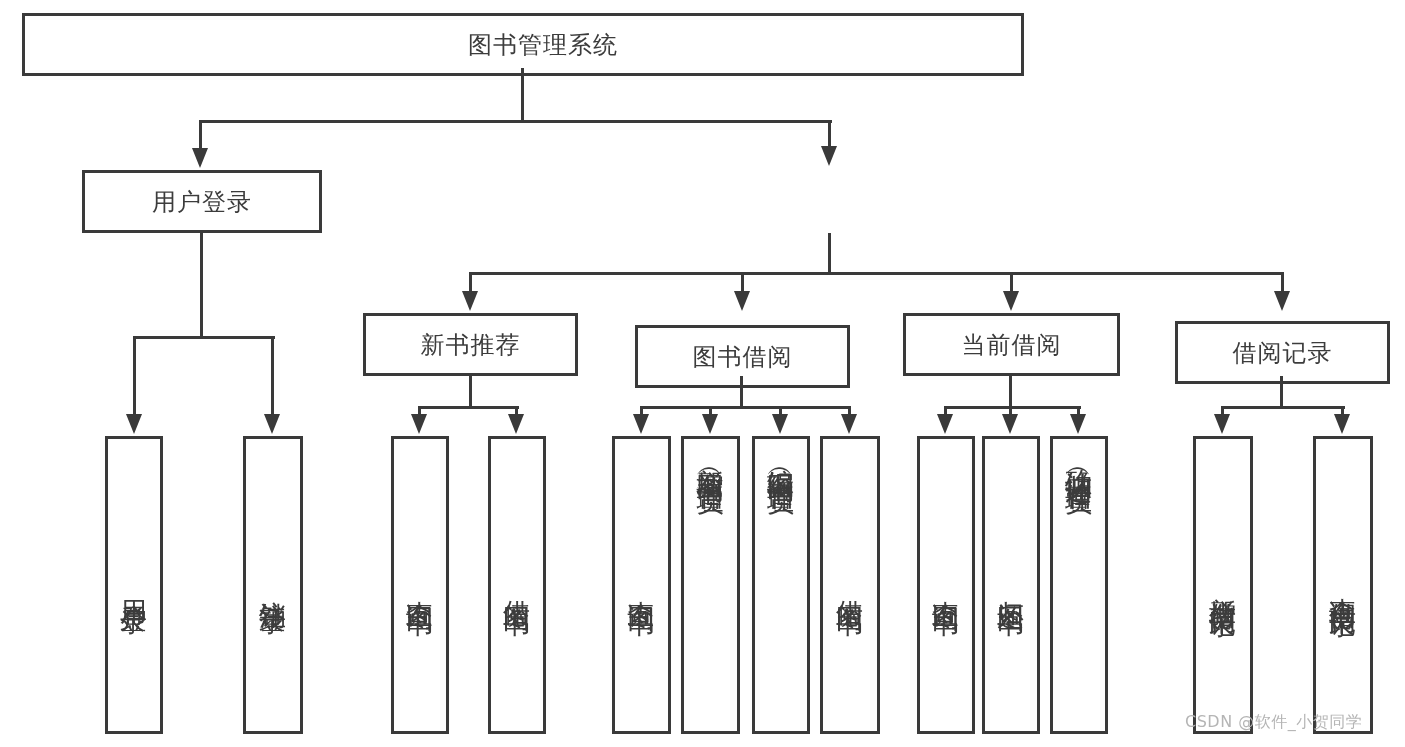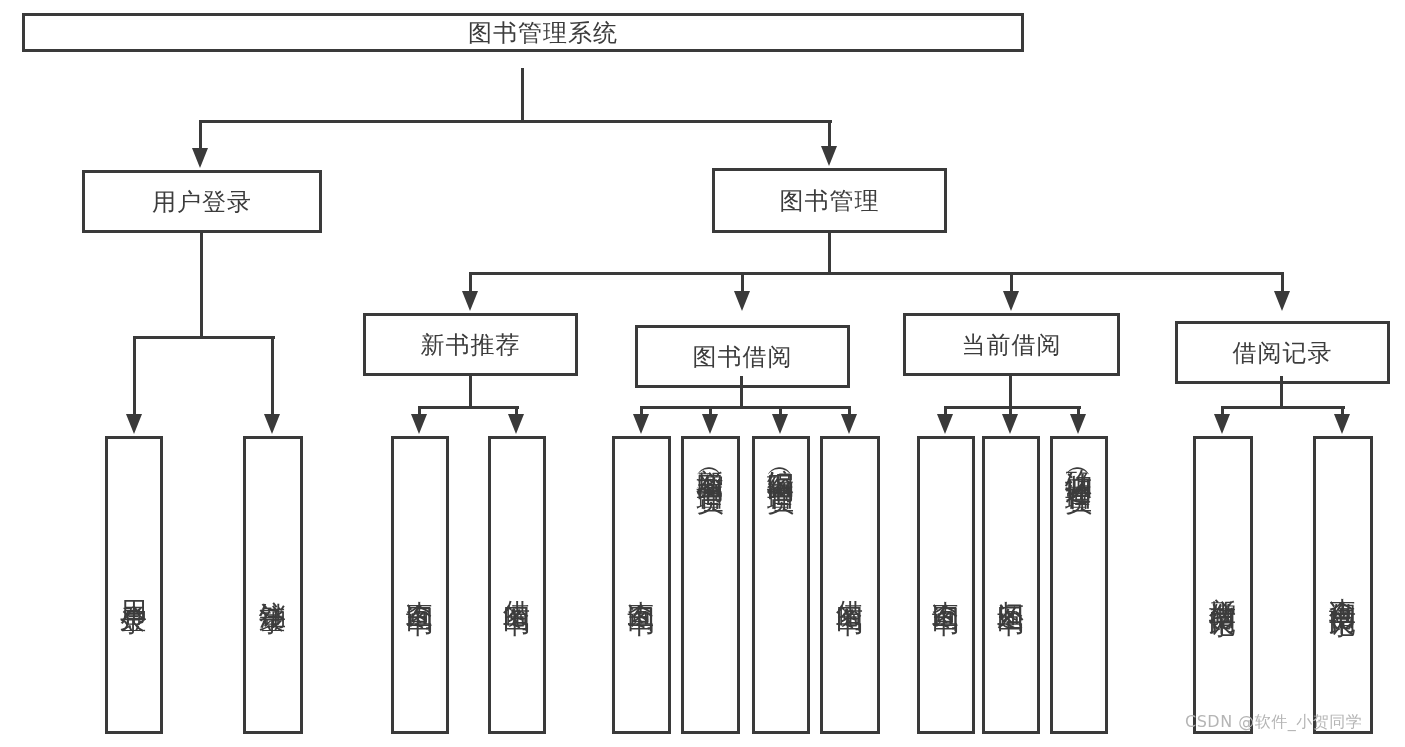--- a/index.html
+++ b/index.html
@@ -57,31 +57,30 @@
     white-space:nowrap;
     z-index:5;
     letter-spacing:0.5px;
   }
 </style>
 </head>
 <body>
 
 <div class="canvas">
 
-  <div class="node h" style="left:22px;top:13px;width:1002px;height:39px;padding-left:40px;">图书管理系统</div>
+  <div class="node h" style="left:22px;top:13px;width:1002px;height:63px;padding-left:40px;">图书管理系统</div>
 
   <div class="vl" style="left:521px;top:68px;height:52px;"></div>
   <div class="hl" style="left:199px;top:120px;width:633px;"></div>
   <div class="vl" style="left:199px;top:120px;height:30px;"></div>
   <div class="arr" style="left:192px;top:148px;"></div>
   <div class="vl" style="left:828px;top:120px;height:28px;"></div>
   <div class="arr" style="left:821px;top:146px;"></div>
 
   <div class="node h" style="left:82px;top:170px;width:240px;height:63px;">用户登录</div>
-  <div class="node h" style="left:712px;top:168px;width:235px;height:65px;">图书管理</div>
 
   <div class="vl" style="left:200px;top:233px;height:103px;"></div>
   <div class="hl" style="left:133px;top:336px;width:142px;"></div>
   <div class="vl" style="left:133px;top:336px;height:80px;"></div>
   <div class="arr" style="left:126px;top:414px;"></div>
   <div class="vl" style="left:271px;top:336px;height:80px;"></div>
   <div class="arr" style="left:264px;top:414px;"></div>
 
   <div class="vl" style="left:828px;top:233px;height:39px;"></div>
   <div class="hl" style="left:469px;top:272px;width:814px;"></div>

